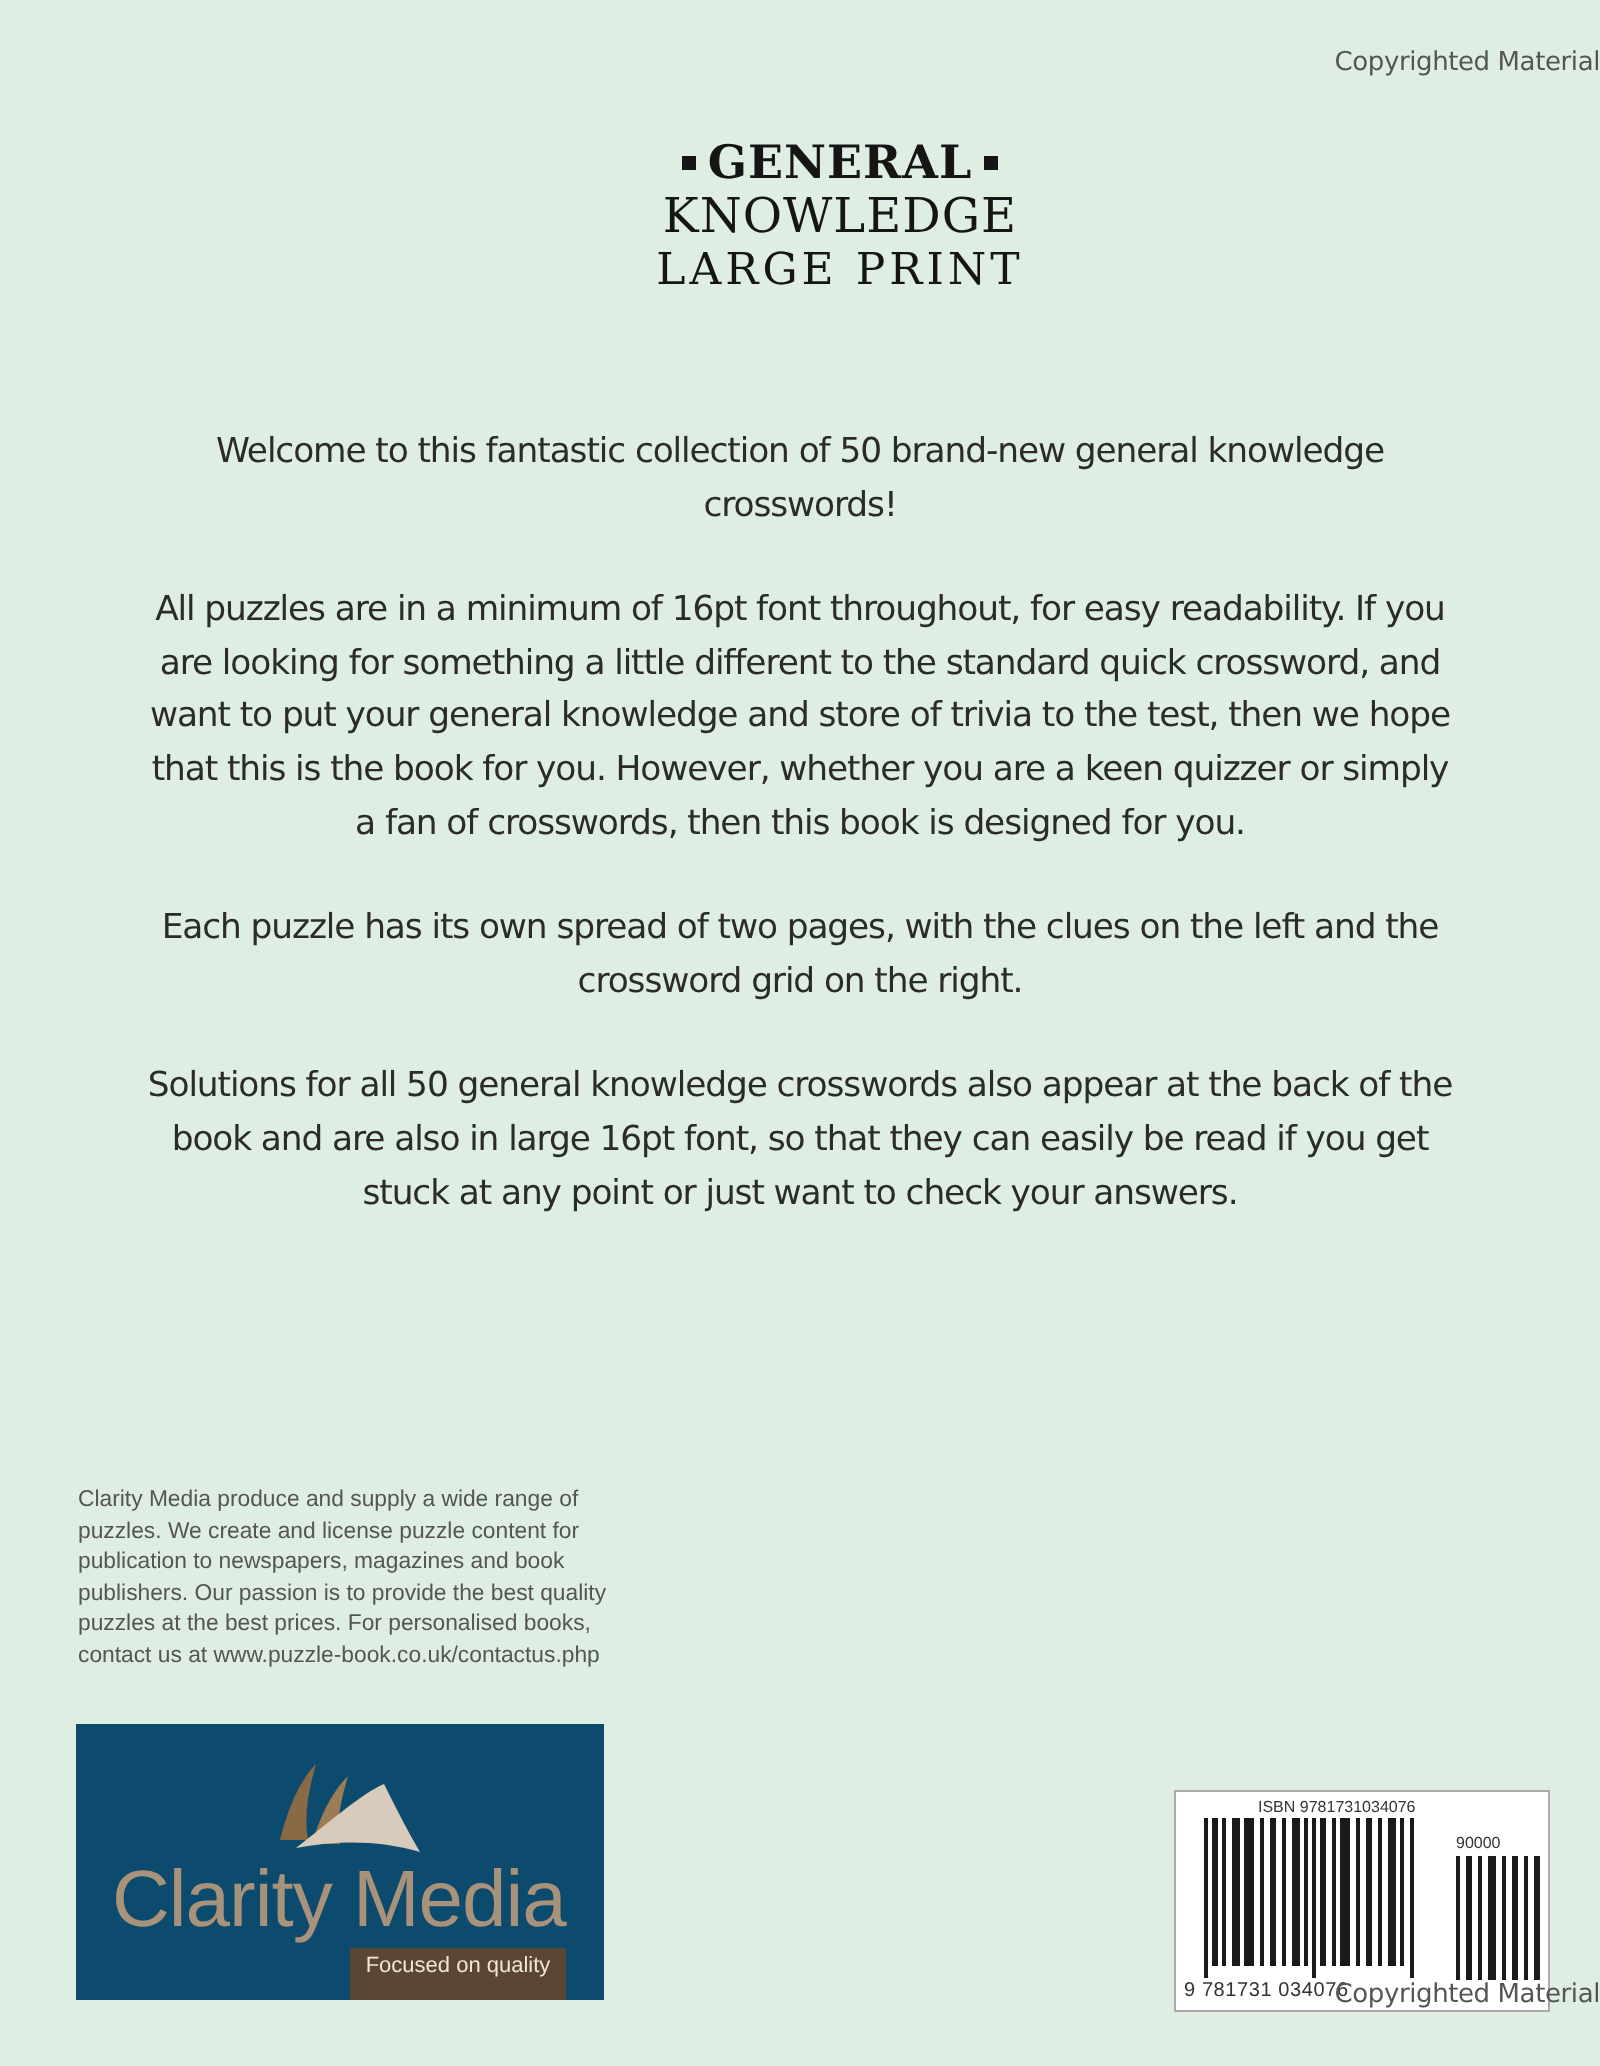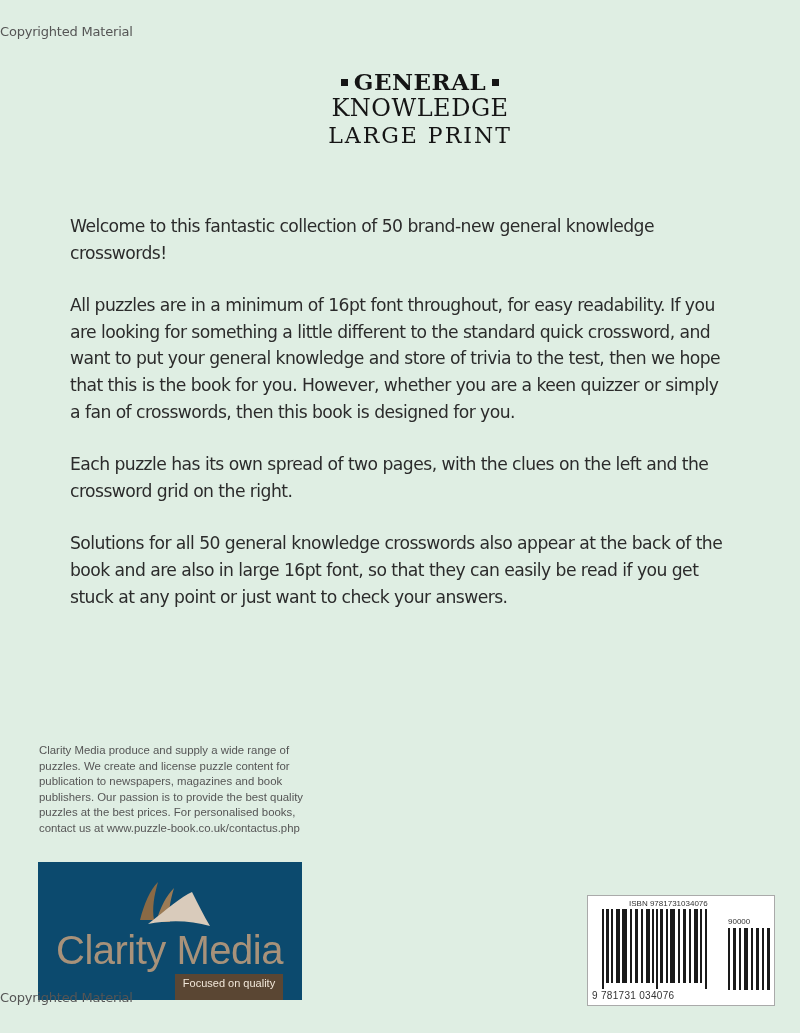--- a/index.html
+++ b/index.html
@@ -4,21 +4,21 @@
 <style>
   html, body { margin: 0; padding: 0; }
   body {
     width: 800px; height: 1033px; overflow: hidden;
     background: #dfeee3;
     position: relative;
     font-family: "Liberation Sans", sans-serif;
     color: #2a2a2a;
   }
   .copyright {
-    position: absolute; left: 0; width: 800px; text-align: left;
+    position: absolute; left: 0; width: 800px; text-align: right;
     font-family: "DejaVu Sans", sans-serif; font-size: 13px; color: #555;
     letter-spacing: -0.2px;
   }
   .copyright.top { top: 24px; }
   .copyright.bottom { top: 990px; }
 
   .title-block {
     position: absolute; top: 68px; left: 0; width: 800px; text-align: center;
     font-family: "DejaVu Serif", serif; color: #151515;
     line-height: 27px;
@@ -26,21 +26,21 @@
   }
   .title-line { display: block; font-size: 26px; letter-spacing: 0.5px; }
   .title-line.l1 { font-size: 23px; font-weight: bold; }
   .title-line.l2 { font-size: 24px; }
   .title-line.l3 { font-size: 22px; letter-spacing: 2px; }
   .title-line.l4 { font-size: 26px; font-weight: bold; }
   .bullet { display:inline-block; width: 7px; height: 7px; background:#151515; vertical-align: middle; margin: 0 6px 4px 6px; }
 
   .body-text {
     position: absolute; top: 213px; left: 70px; width: 660px;
-    font-size: 17.2px; line-height: 26.6px; color: #2b2b2b;
+    text-align: center; font-size: 17.2px; line-height: 26.6px; color: #2b2b2b;
     font-family: "DejaVu Sans", sans-serif; letter-spacing: -0.55px;
   }
   .body-text p { margin: 0 0 26px 0; }
 
   .publisher-blurb {
     position: absolute; top: 743px; left: 39px; width: 270px;
     font-size: 11.4px; line-height: 15.6px; color: #555;
     font-family: "Liberation Sans", sans-serif;
   }
 

